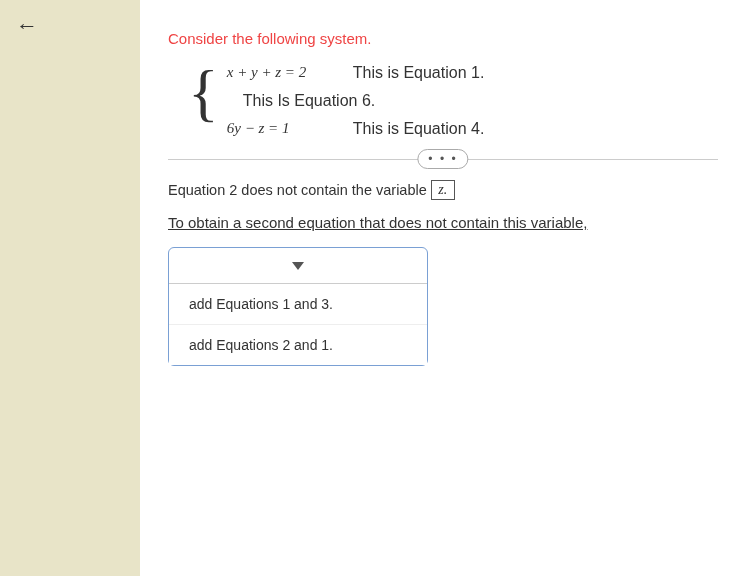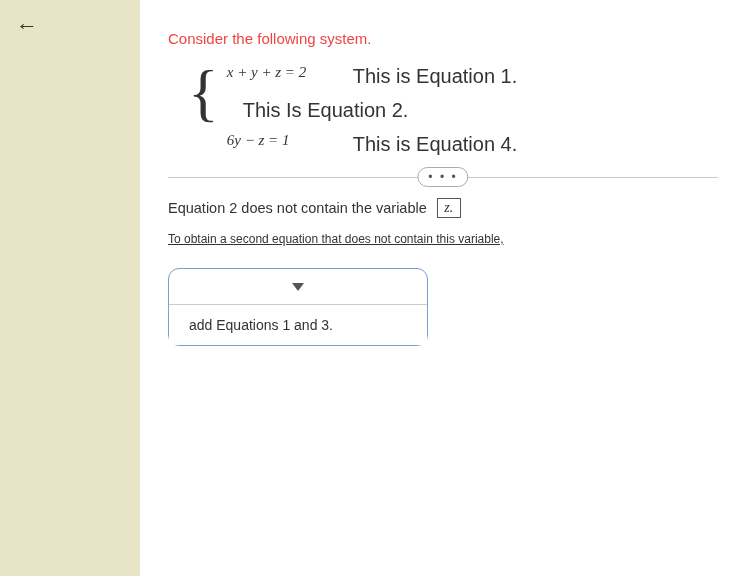--- a/index.html
+++ b/index.html
@@ -81,21 +81,21 @@
       font-family: 'Times New Roman', serif;
       font-style: italic;
       min-width: 110px;
       font-size: 15px;
     }
 
     .eq-label {
       margin-left: 16px;
       font-family: Arial, sans-serif;
       font-style: normal;
-      font-size: 20px;
+      font-size: 16px;
       color: #333;
     }
 
     .dots-button {
       position: absolute;
       left: 50%;
       transform: translateX(-50%) translateY(-50%);
       top: 0;
       background: #fff;
       border: 1px solid #aaa;
@@ -116,46 +116,46 @@
       border: none;
       border-top: 1px solid #ccc;
     }
 
     .eq2-text {
       font-size: 14.5px;
       color: #333;
       margin-bottom: 14px;
       display: flex;
       align-items: center;
-      gap: 10px;
+      gap: 4px;
     }
 
     .variable-box {
       display: inline-block;
       border: 1.5px solid #555;
       padding: 1px 6px;
       font-size: 14px;
       font-family: 'Times New Roman', serif;
       font-style: italic;
       min-width: 24px;
       text-align: center;
       background: #fff;
     }
 
     .obtain-text {
-      font-size: 12px;
-      color: #333;
-      margin-bottom: 22px;
+      font-size: 15px;
+      color: #333;
+      margin-bottom: 16px;
       text-decoration: underline;
       text-decoration-color: #333;
     }
 
     .dropdown-container {
       border: 1.5px solid #7aa0d4;
-      border-radius: 11px;
+      border-radius: 6px;
       width: 260px;
       background: #fff;
     }
 
     .dropdown-header {
       display: flex;
       align-items: center;
       justify-content: center;
       padding: 6px 12px;
       border-bottom: 1px solid #ccc;
@@ -201,21 +201,21 @@
   <div class="consider-text">Consider the following system.</div>
 
   <div class="equation-system">
     <div class="brace">{</div>
     <div class="equations-list">
       <div class="equation-row">
         <span class="eq-math">x + y + z = 2</span>
         <span class="eq-label">This is Equation 1.</span>
       </div>
       <div class="equation-row">
-        <span class="eq-label">This Is Equation 2.</span>
+        <span class="eq-label">This Is Equation 6.</span>
       </div>
       <div class="equation-row">
         <span class="eq-math">6y − z = 1</span>
         <span class="eq-label">This is Equation 4.</span>
       </div>
     </div>
   </div>
 
   <div class="divider-container">
     <hr>
@@ -228,16 +228,17 @@
   </div>
 
   <div class="obtain-text">To obtain a second equation that does not contain this variable,</div>
 
   <div class="dropdown-container">
     <div class="dropdown-header">
       <span class="dropdown-arrow"></span>
     </div>
     <div class="dropdown-options">
       <div class="dropdown-option">add Equations 1 and 3.</div>
+      <div class="dropdown-option">add Equations 2 and 1.</div>
     </div>
   </div>
 
 </div>
 
 </body></html>

